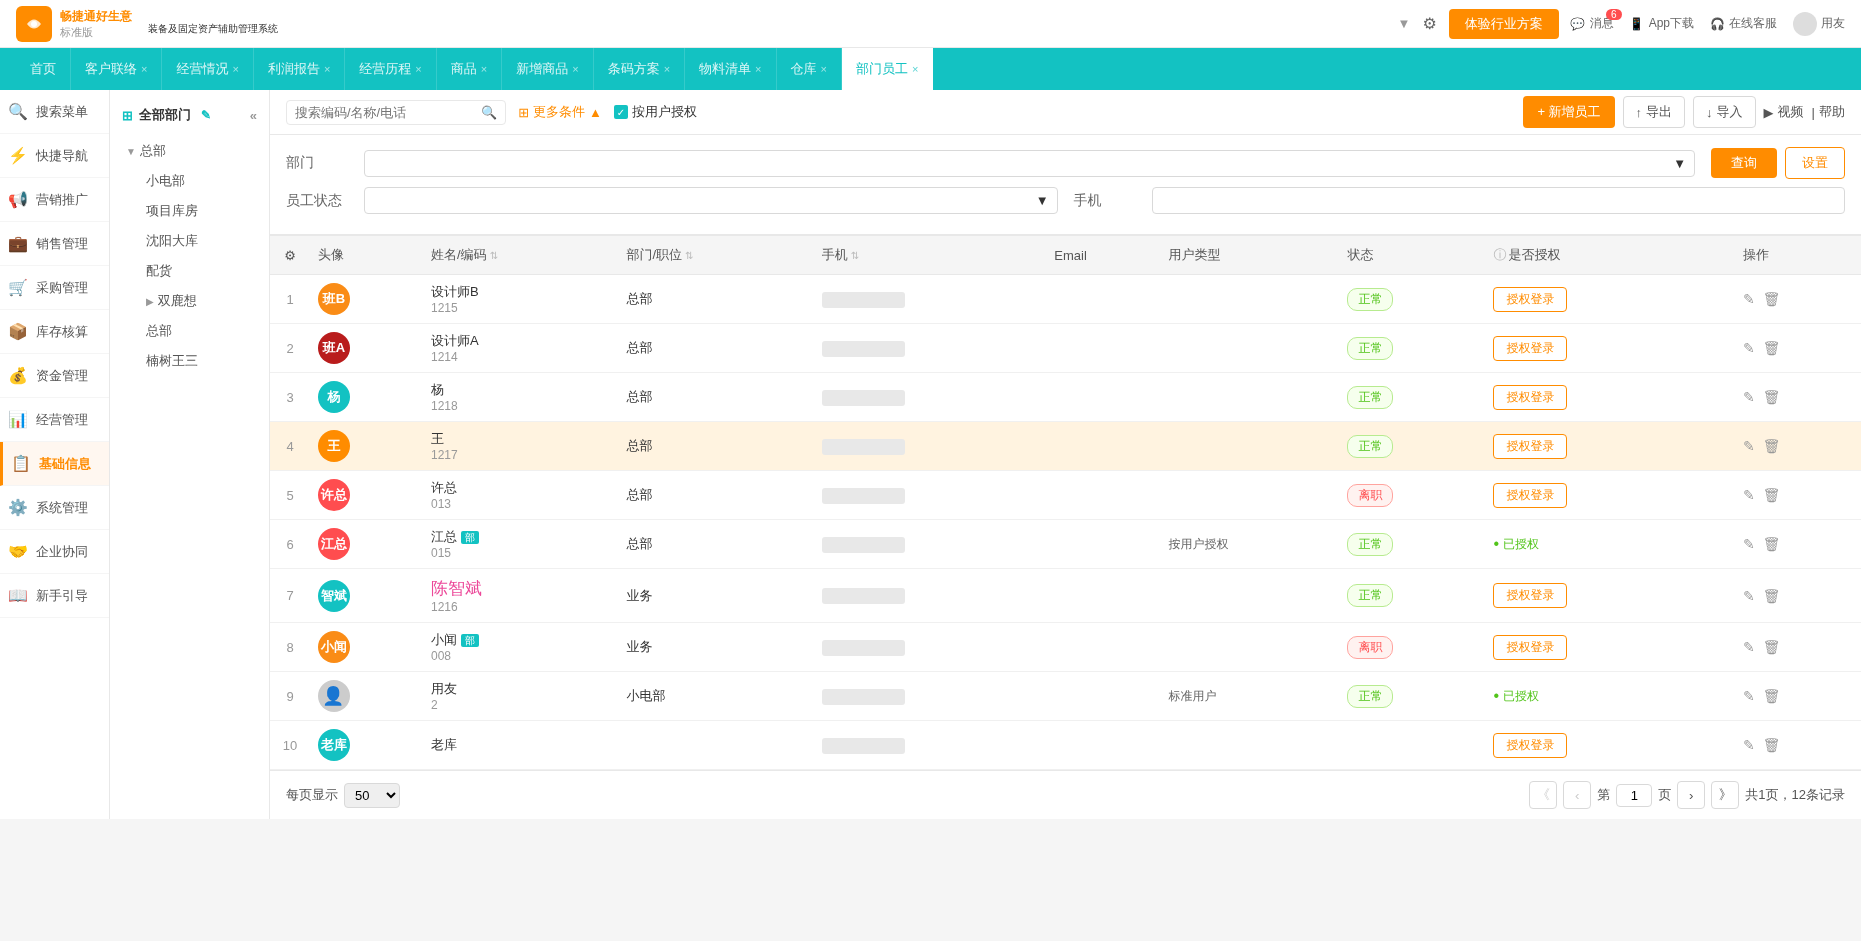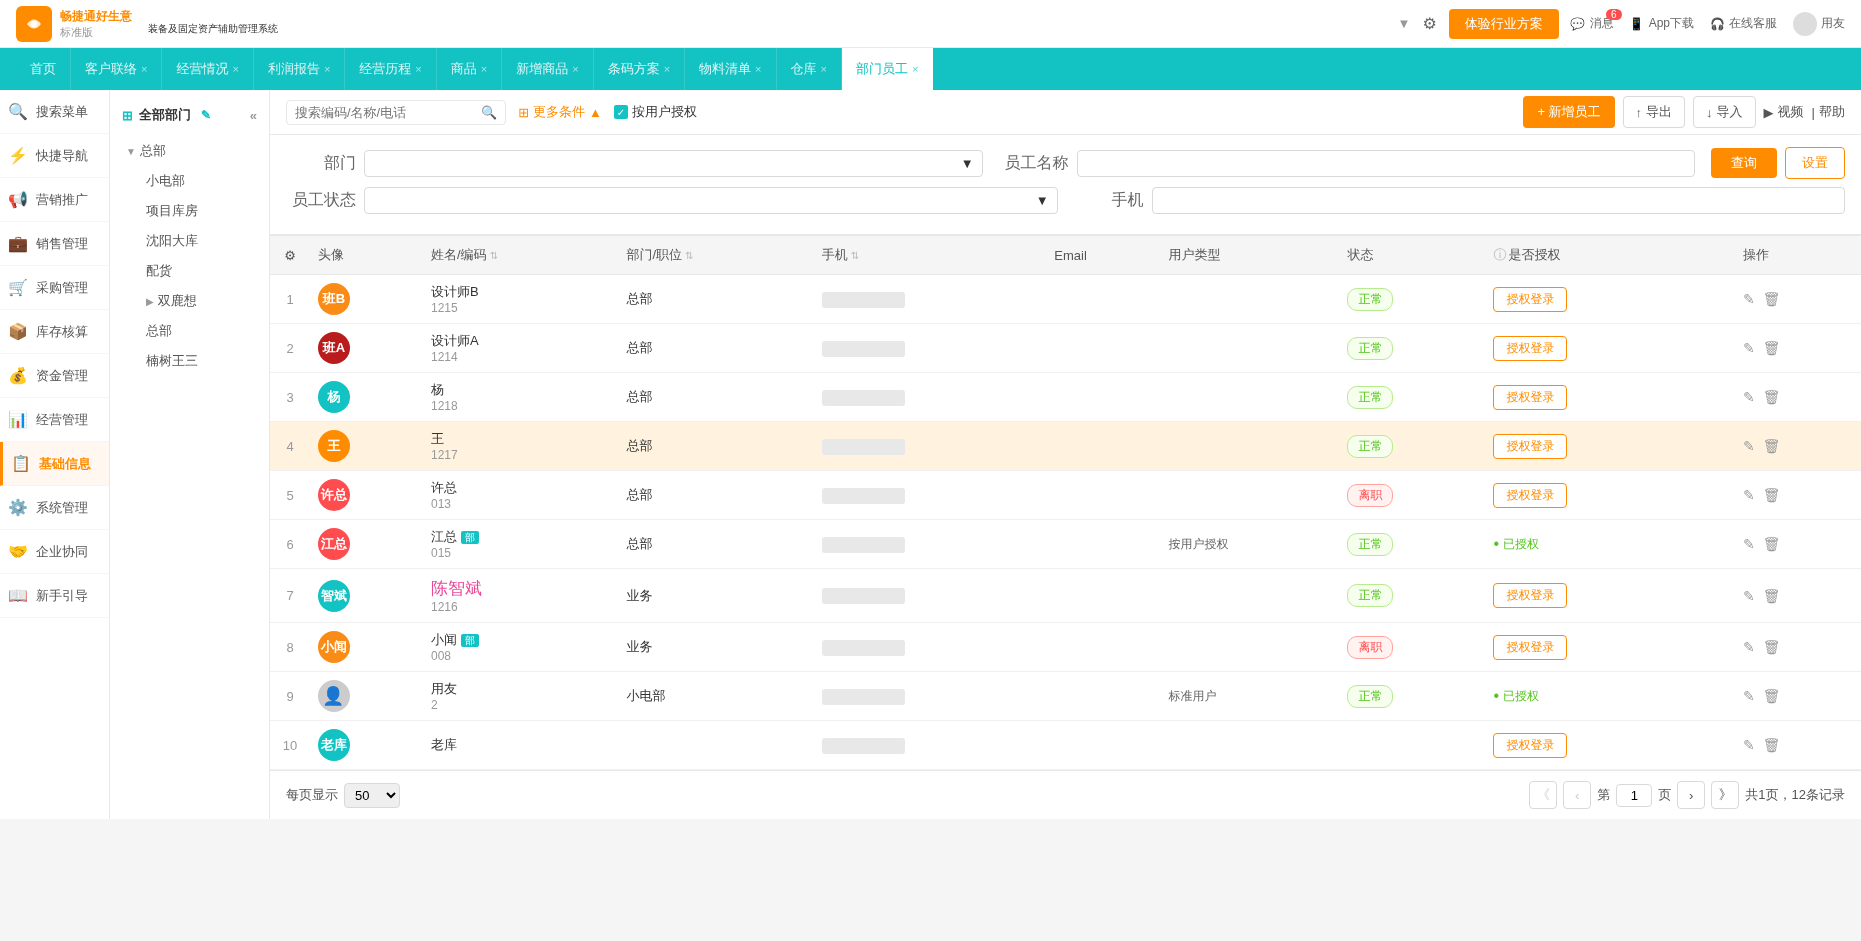--- a/index.html
+++ b/index.html
@@ -40,21 +40,21 @@
     .show-resigned { display: flex; align-items: center; gap: 4px; color: #333; font-size: 13px; cursor: pointer; }
     .checkbox-icon { width: 14px; height: 14px; background: #13c2c2; border-radius: 2px; display: flex; align-items: center; justify-content: center; color: #fff; font-size: 10px; }
     .btn-primary { background: #ff8c00; color: #fff; border: none; padding: 6px 14px; border-radius: 4px; cursor: pointer; font-size: 13px; display: flex; align-items: center; gap: 4px; }
     .btn-outline { background: #fff; color: #555; border: 1px solid #d9d9d9; padding: 6px 12px; border-radius: 4px; cursor: pointer; font-size: 13px; display: flex; align-items: center; gap: 4px; }
     .btn-text { background: none; border: none; color: #555; cursor: pointer; font-size: 13px; display: flex; align-items: center; gap: 4px; }
 
     
     .advanced-filter { background: #fff; padding: 12px 16px; border-bottom: 2px solid #e8e8e8; }
     .filter-row { display: flex; align-items: center; gap: 16px; margin-bottom: 8px; }
     .filter-field { display: flex; align-items: center; gap: 8px; flex: 1; }
-    .filter-field label { color: #666; font-size: 16px; width: 70px; text-align: right; flex-shrink: 0; }
+    .filter-field label { color: #666; font-size: 14px; width: 70px; text-align: left; flex-shrink: 0; }
     .filter-select { border: 1px solid #d9d9d9; border-radius: 4px; padding: 5px 8px; font-size: 13px; outline: none; flex: 1; background: #fff; display: flex; align-items: center; justify-content: space-between; cursor: pointer; min-width: 200px; }
     .filter-input { border: 1px solid #d9d9d9; border-radius: 4px; padding: 5px 8px; font-size: 13px; outline: none; flex: 1; min-width: 200px; }
     .filter-actions { display: flex; gap: 8px; align-items: center; }
     .btn-query { background: #ff8c00; color: #fff; border: none; padding: 6px 20px; border-radius: 4px; cursor: pointer; font-size: 13px; }
     .btn-set { background: #fff; color: #ff8c00; border: 1px solid #ff8c00; padding: 6px 16px; border-radius: 4px; cursor: pointer; font-size: 13px; }
 
     
     .table-container { flex: 1; overflow: auto; background: #fff; }
     table { width: 100%; border-collapse: collapse; }
     thead tr { background: #f5f5f5; }
@@ -284,24 +284,20 @@
     </div>
 
     <div class="advanced-filter">
       <div class="filter-row">
         <div class="filter-field">
           <label>部门</label>
           <div class="filter-select">
             <span></span>
             <span>▼</span>
           </div>
-        </div>
-        <div class="filter-field">
-          <label>员工名称</label>
-          <input class="filter-input" type="text" style="">
         </div>
         <div class="filter-actions">
           <button class="btn-query">查询</button>
           <button class="btn-set">设置</button>
         </div>
       </div>
       <div class="filter-row">
         <div class="filter-field">
           <label>员工状态</label>
           <div class="filter-select">

